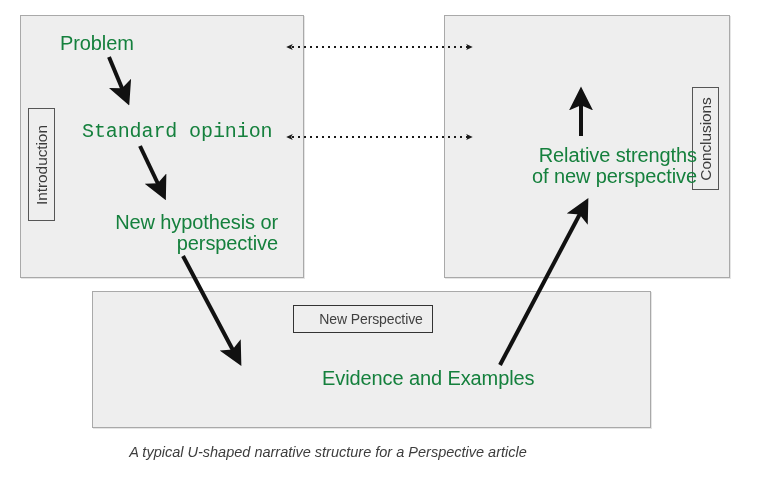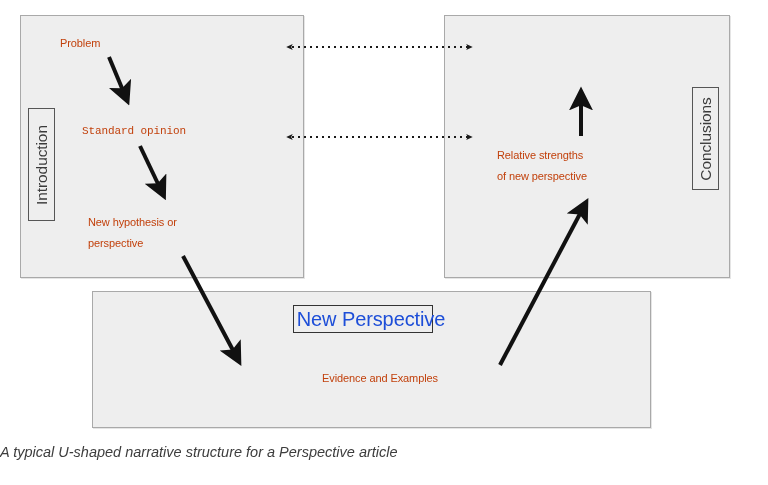--- a/index.html
+++ b/index.html
@@ -35,25 +35,26 @@
     height: 263px;
   }
   #panel-new-perspective {
     left: 92px;
     top: 291px;
     width: 559px;
     height: 137px;
   }
   .node-text {
     position: absolute;
-    color: #c2410c;
-    font-size: 11px;
+    color: #15803d;
+    font-size: 20px;
     line-height: 21px;
     letter-spacing: -0.1px;
     white-space: pre-line;
+    text-align: right;
   }
   #label-problem       { left: 60px;  top: 33px; }
   #label-standard      { left: 82px;  top: 121px; font-family: Liberation Mono, monospace; }
   #label-hypothesis    { left: 88px;  top: 204px; width: 190px; margin-top: 8px; }
   #label-implications  { left: 487px; top: 33px;  width: 200px; }
   #label-strengths     { left: 497px; top: 145px; width: 200px; }
   #label-evidence      { left: 277px; top: 368px; margin-left: 45px; }
 
   .side-label {
     position: absolute;
@@ -92,42 +93,42 @@
     width: 140px;
     height: 28px;
     border: 1px solid #333333;
     background: transparent;
     box-sizing: border-box;
     display: flex;
     align-items: center;
     justify-content: center;
   }
   #box-new-perspective span {
-    color: #1d4ed8;
-    font-size: 20px;
+    color: #404040;
+    font-size: 14px;
     letter-spacing: -0.1px;
     white-space: nowrap;
     padding-left: 16px;
   }
 
   #arrow-layer {
     position: absolute;
     left: 0;
     top: 0;
     width: 768px;
     height: 485px;
     pointer-events: none;
   }
 
   #caption {
     position: absolute;
     left: 0;
     top: 444px;
     width: 656px;
-    text-align: left;
+    text-align: center;
     font-style: italic;
     font-size: 14.5px;
     color: #3d3d3d;
   }
 </style>
 </head>
 <body>
 
 <div id="stage">
 

